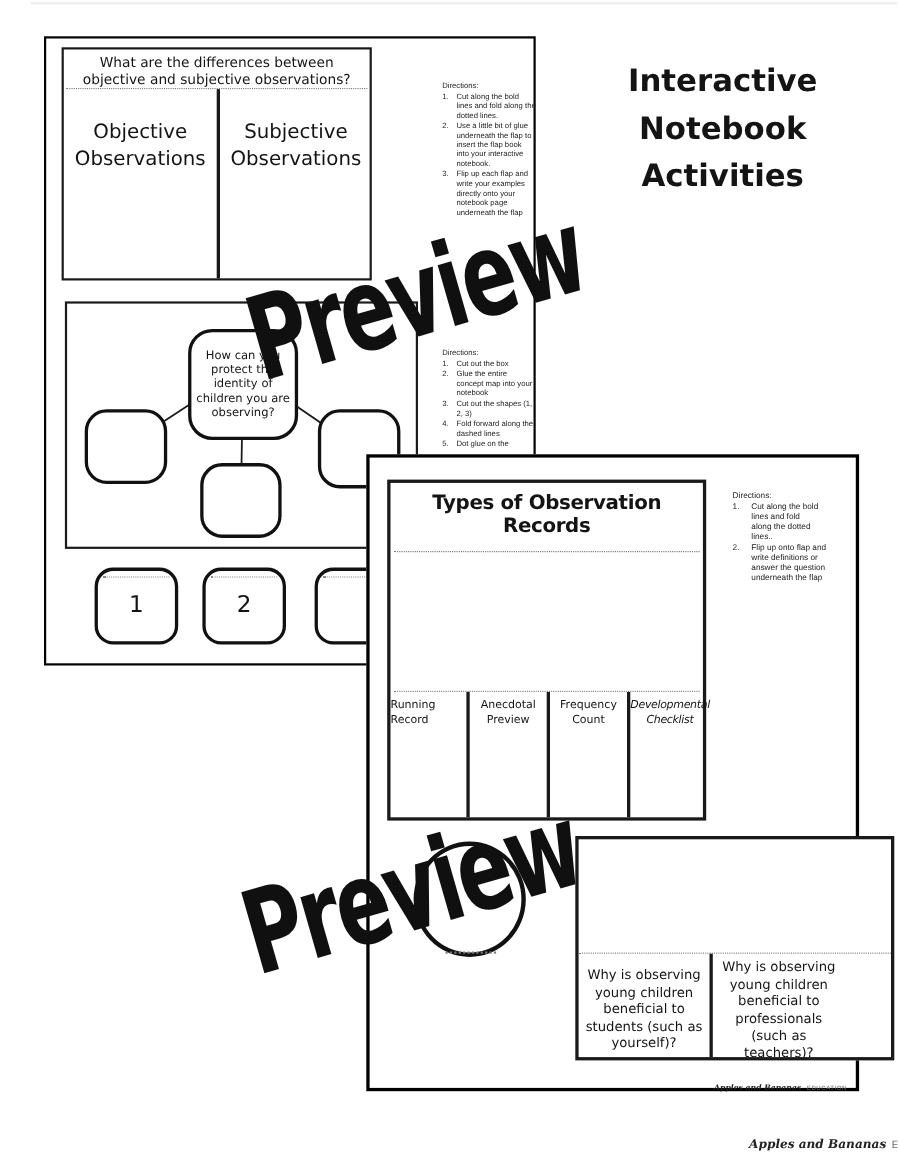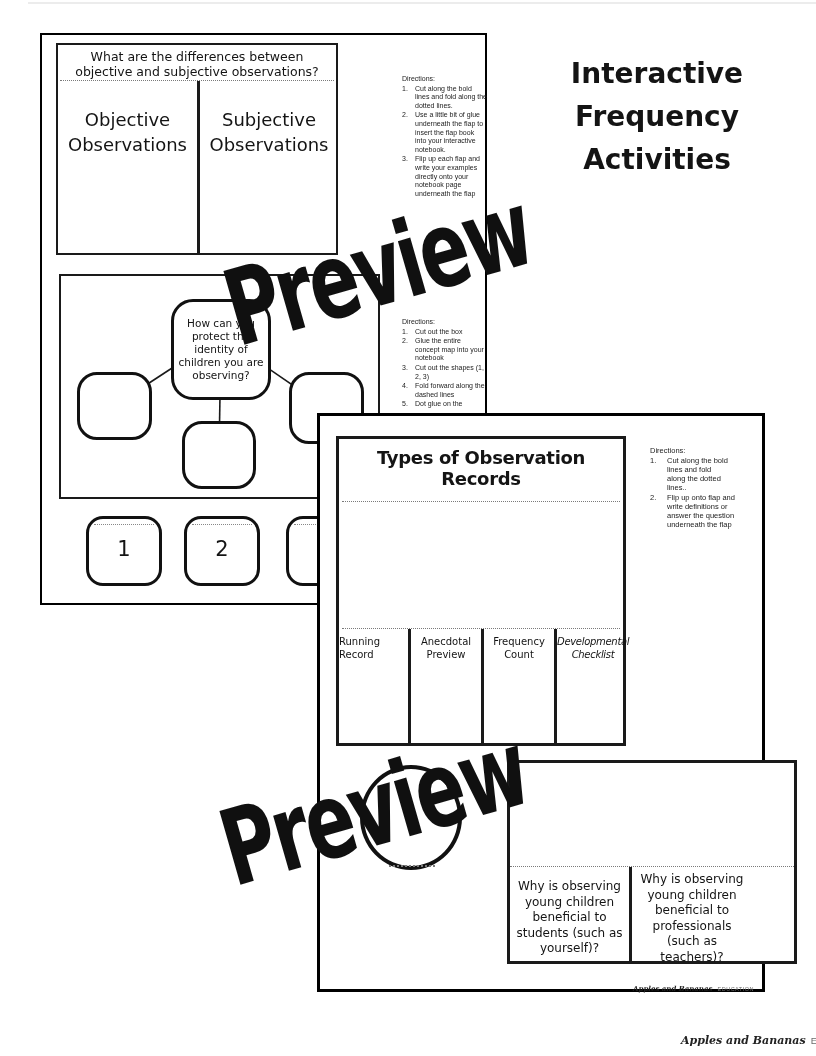--- a/index.html
+++ b/index.html
@@ -32,21 +32,21 @@
   .credit-caps{font-family:"Liberation Sans",sans-serif;color:#6b6b6b;}
 </style>
 </head>
 <body>
 
 <div id="stage">
 
   <div class="abs" style="left:28px;top:2px;right:0;height:2px;background:#ececec;"></div>
 
   <div class="abs ml hw" style="left:551px;top:52px;width:212px;text-align:center;font-size:28px;line-height:43px;font-weight:bold;">Interactive
-Frequency
+Notebook
 Activities</div>
 
   <div class="page" style="left:40px;top:33px;width:447px;height:572px;border-width:2.5px;z-index:1;">
 
     <div class="box" style="left:14px;top:8px;width:282px;height:212px;">
       <div class="abs ml hw" style="left:0;right:0;top:4px;text-align:center;font-size:12.5px;line-height:15px;">What are the differences between
 objective and subjective observations?</div>
       <div class="dotline" style="left:2px;right:2px;top:35px;border-top-width:1.5px;"></div>
       <div class="vdiv" style="left:139px;top:36px;bottom:0;width:2.5px;"></div>
       <div class="abs ml hw" style="left:0;top:62px;width:139px;text-align:center;font-size:18px;line-height:25px;">Objective
@@ -119,21 +119,21 @@
     </div>
     <div class="shape hw" style="left:142px;top:481px;">
       <div class="fold"></div>
       <div class="num">2</div>
     </div>
     <div class="shape hw" style="left:244px;top:481px;">
       <div class="fold"></div>
     </div>
   </div>
 
-  <div class="page" style="left:317px;top:413px;width:448px;height:579px;z-index:5;">
+  <div class="page" style="left:333px;top:413px;width:448px;height:579px;z-index:5;">
 
     <div class="box" style="left:16px;top:20px;width:290px;height:310px;border-width:3px;">
       <div class="abs hw" style="left:0;right:0;top:8px;text-align:center;font-size:18px;letter-spacing:-0.3px;font-weight:bold;">Types of Observation Records</div>
       <div class="dotline" style="left:3px;right:3px;top:62px;border-top-width:1.5px;"></div>
       <div class="dotline" style="left:3px;right:3px;top:189px;border-top-width:1.5px;"></div>
       <div class="vdiv" style="left:69px;top:190px;bottom:0;width:3px;"></div>
       <div class="vdiv" style="left:142px;top:190px;bottom:0;width:3px;"></div>
       <div class="vdiv" style="left:215px;top:190px;bottom:0;width:3px;"></div>
       <div class="abs ml hw" style="left:0;top:196px;width:84px;font-size:10px;line-height:13px;">Running
 Record</div>

